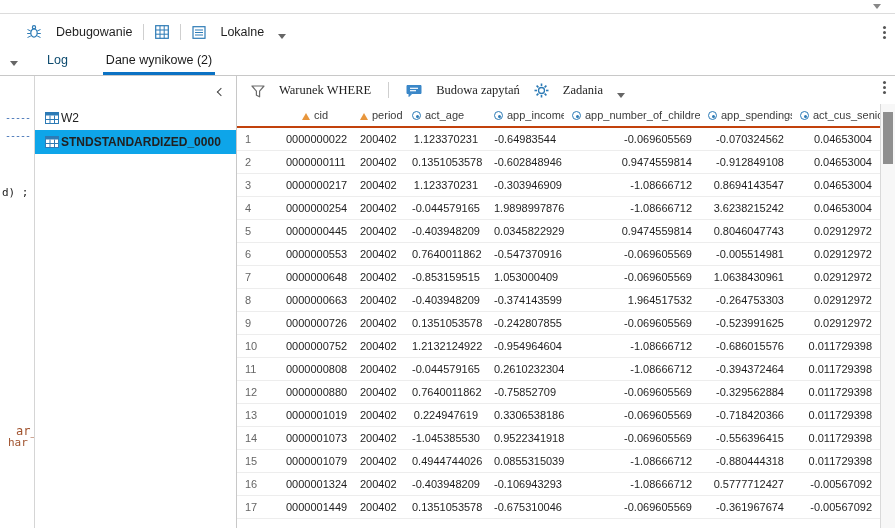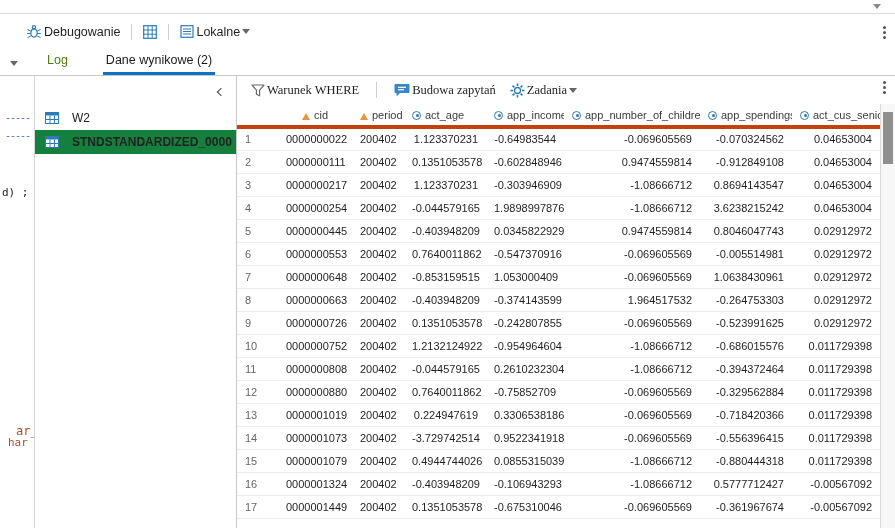--- a/index.html
+++ b/index.html
@@ -12,32 +12,32 @@
 
   
   .titlebar { height:14px; border-bottom:1px solid #dcdcdc; position:relative; background:#fff; }
   .caret-down { display:inline-block; width:0; height:0;
     border-left:4px solid transparent; border-right:4px solid transparent;
     border-top:5px solid #666; }
   .titlebar .caret-down { position:absolute; right:14px; top:4px; border-top-color:#888; }
 
   
   .toolbar { height:35px; display:flex; align-items:center; padding-left:22px; position:relative; }
-  .tb-btn { display:flex; align-items:center; gap:2px; padding:3px 4px; cursor:default; }
+  .tb-btn { display:flex; align-items:flex-end; gap:14px; padding:3px 4px; cursor:default; }
   .tb-btn .lbl { color:#1f1f1f; font-size:12.5px; }
   .vsep { width:1px; height:16px; background:#cfcfcf; margin:0 7px; }
   .kebab { width:3px; height:3px; background:#555; border-radius:50%;
     box-shadow:0 -5px 0 #555, 0 5px 0 #555; }
   .toolbar .kebab { position:absolute; right:9px; top:17px; }
 
   
   .tabbar { height:27px; border-bottom:1px solid #c8c8c8; display:flex; align-items:flex-end;
     padding-left:10px; position:relative; }
   .tab-overflow { margin-bottom:9px; margin-right:26px; }
-  .tab { padding:4px 3px 5px; margin-right:32px; font-size:12.5px; color:#4d7c0f;
+  .tab { padding:4px 3px 5px; margin-right:32px; font-size:12.5px; color:#0c4a6e;
     border-bottom:3px solid transparent; white-space:nowrap; cursor:default; }
   .tab.active { border-bottom-color:#0b72c4; color:#1a1a1a; }
 
   
   .content { display:flex; height:452px; }
 
   .code-strip { width:35px; border-right:1px solid #d5d5d5; position:relative; overflow:hidden;
     font-family:"DejaVu Sans Mono", monospace; font-size:10px; }
   .frag { position:absolute; white-space:nowrap; }
   .frag1 { top:36px; left:5px; color:#3f6fb5; letter-spacing:-1px; }
@@ -45,38 +45,38 @@
   .frag3 { top:110px; left:2px; color:#1a1a1a; font-size:11px; }
   .frag4 { top:348px; left:16px; color:#a0522d; font-size:12px;text-align:right; }
   .frag5 { top:360px; left:8px; color:#a0522d; font-size:11px; }
 
   .datasets-panel { width:202px; border-right:1px solid #c8c8c8; display:flex; flex-direction:column; background:#fff; }
   .panel-top { height:30px; position:relative; }
   .collapse-btn { position:absolute; right:8px; top:8px; width:14px; height:14px; cursor:default; }
   .chevron-left { display:inline-block; width:6px; height:6px;
     border-left:1.6px solid #444; border-bottom:1.6px solid #444;
     transform:rotate(45deg); margin-left:4px; margin-top:3px; }
-  .ds-item { height:24px; display:flex; align-items:center; padding-left:10px; gap:13px;
+  .ds-item { height:24px; display:flex; align-items:center; padding-left:10px; gap:2px;
     font-size:12px; cursor:default; white-space:nowrap; }
-  .ds-item.selected { background:#15803d; font-weight:bold; }
+  .ds-item.selected { background:#0ea5e9; font-weight:bold; }
   .ds-icon { display:inline-flex; }
   .ds-label { overflow:hidden; text-overflow:ellipsis; }
 
   .table-area { flex:1; display:flex; flex-direction:column; min-width:0; }
   .table-toolbar { height:28px; display:flex; align-items:center; padding-left:10px; gap:6px;
     position:relative; font-size:12.5px;font-family:Liberation Serif, serif; }
   .table-toolbar .kebab { position:absolute; right:9px; top:10px; }
 
   .grid-wrap { flex:1; display:flex; min-height:0; }
   .grid-scroll { flex:1; overflow:hidden; }
   table.grid { border-collapse:collapse; table-layout:fixed; width:643px; }
   .cg0{width:41px}.cg1{width:74px}.cg2{width:52px}.cg3{width:82px}
   .cg4{width:78px}.cg5{width:136px}.cg6{width:92px}.cg7{width:88px}
   thead th { font-weight:normal; color:#3c3c3c; font-size:11px; height:23px;
-    border-bottom:4px solid #c2410c; padding:0 8px; white-space:nowrap; overflow:hidden;margin-top:48px; }
+    border-bottom:2px solid #c2410c; padding:0 8px; white-space:nowrap; overflow:hidden;margin-top:48px; }
   thead th.char { text-align:center; }
   thead th.num { text-align:left; }
   td { font-size:11px; height:23px; border-bottom:1px solid #ededed; padding:0 8px;
     white-space:nowrap; overflow:hidden; color:#1f1f1f; }
   td.rownum { color:#666; text-align:left; }
   td.char { text-align:right; }
   td.num { text-align:right; }
 
   .tri { display:inline-block; width:0; height:0;
     border-left:4px solid transparent; border-right:4px solid transparent;
@@ -394,21 +394,21 @@
                 <td class="num">0.224947619</td>
                 <td class="num">0.3306538186</td>
                 <td class="num">-0.069605569</td>
                 <td class="num">-0.718420366</td>
                 <td class="num">0.011729398</td>
               </tr>
               <tr>
                 <td class="rownum">14</td>
                 <td class="char">0000001073</td>
                 <td class="char">200402</td>
-                <td class="num">-3.729742514</td>
+                <td class="num">-1.045385530</td>
                 <td class="num">0.9522341918</td>
                 <td class="num">-0.069605569</td>
                 <td class="num">-0.556396415</td>
                 <td class="num">0.011729398</td>
               </tr>
               <tr>
                 <td class="rownum">15</td>
                 <td class="char">0000001079</td>
                 <td class="char">200402</td>
                 <td class="num">0.4944744026</td>

